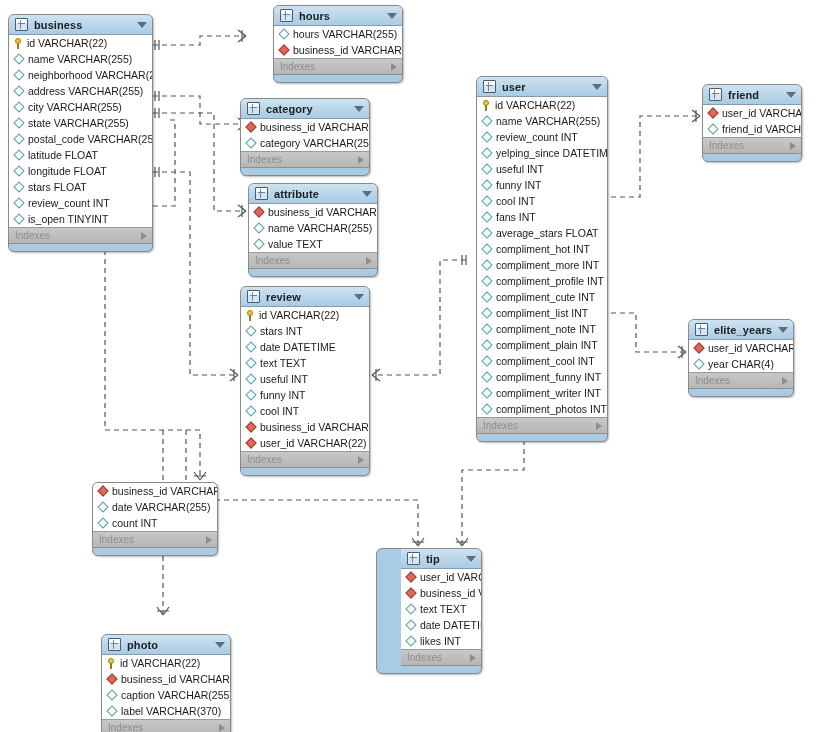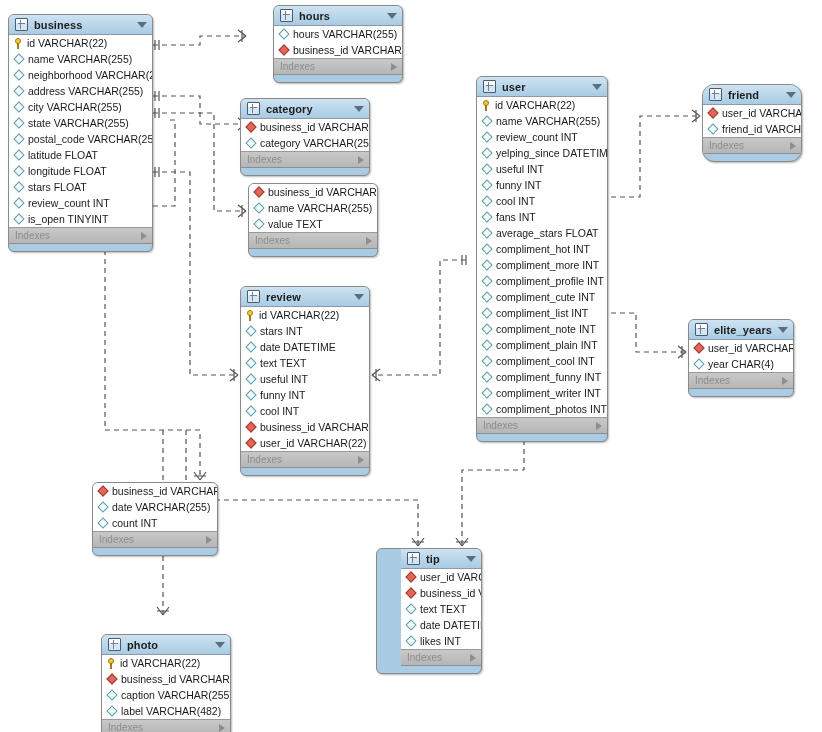--- a/index.html
+++ b/index.html
@@ -338,20 +338,25 @@
             <span class="g g-dia"></span>
             <span class="col-txt">category VARCHAR(255)</span>
           </div>
         </div>
         <div class="idx">
           <span class="idx-txt">Indexes</span>
           <span class="idx-caret"></span>
         </div>
       </div>
       <div class="tbl" style="left: 248px; top: 183px; width: 130px;">
+        <div class="tbl-hdr">
+          <span class="tbl-ico"></span>
+          <span class="tbl-title">attribute</span>
+          <span class="tbl-caret"></span>
+        </div>
         <div class="cols">
           <div class="col">
             <span class="g g-fk"></span>
             <span class="col-txt">business_id VARCHAR(22)</span>
           </div>
           <div class="col">
             <span class="g g-dia"></span>
             <span class="col-txt">name VARCHAR(255)</span>
           </div>
           <div class="col">
@@ -499,21 +504,21 @@
           <div class="col">
             <span class="g g-dia"></span>
             <span class="col-txt">compliment_photos INT</span>
           </div>
         </div>
         <div class="idx">
           <span class="idx-txt">Indexes</span>
           <span class="idx-caret"></span>
         </div>
       </div>
-      <div class="tbl" style="left: 702px; top: 84px; width: 100px; border-radius: 12px;">
+      <div class="tbl" style="left: 702px; top: 84px; width: 100px;">
         <div class="tbl-hdr">
           <span class="tbl-ico"></span>
           <span class="tbl-title">friend</span>
           <span class="tbl-caret"></span>
         </div>
         <div class="cols">
           <div class="col">
             <span class="g g-fk"></span>
             <span class="col-txt">user_id VARCHAR(22)</span>
           </div>
@@ -582,21 +587,21 @@
           <div class="col">
             <span class="g g-fk"></span>
             <span class="col-txt">business_id VARCHAR(22)</span>
           </div>
           <div class="col">
             <span class="g g-dia"></span>
             <span class="col-txt">caption VARCHAR(255)</span>
           </div>
           <div class="col">
             <span class="g g-dia"></span>
-            <span class="col-txt">label VARCHAR(482)</span>
+            <span class="col-txt">label VARCHAR(370)</span>
           </div>
         </div>
         <div class="idx">
           <span class="idx-txt">Indexes</span>
           <span class="idx-caret"></span>
         </div>
       </div>
       <div class="tbl" style="left: 376px; top: 548px; width: 106px; padding-left: 24px;">
         <div class="tbl-hdr">
           <span class="tbl-ico"></span>

